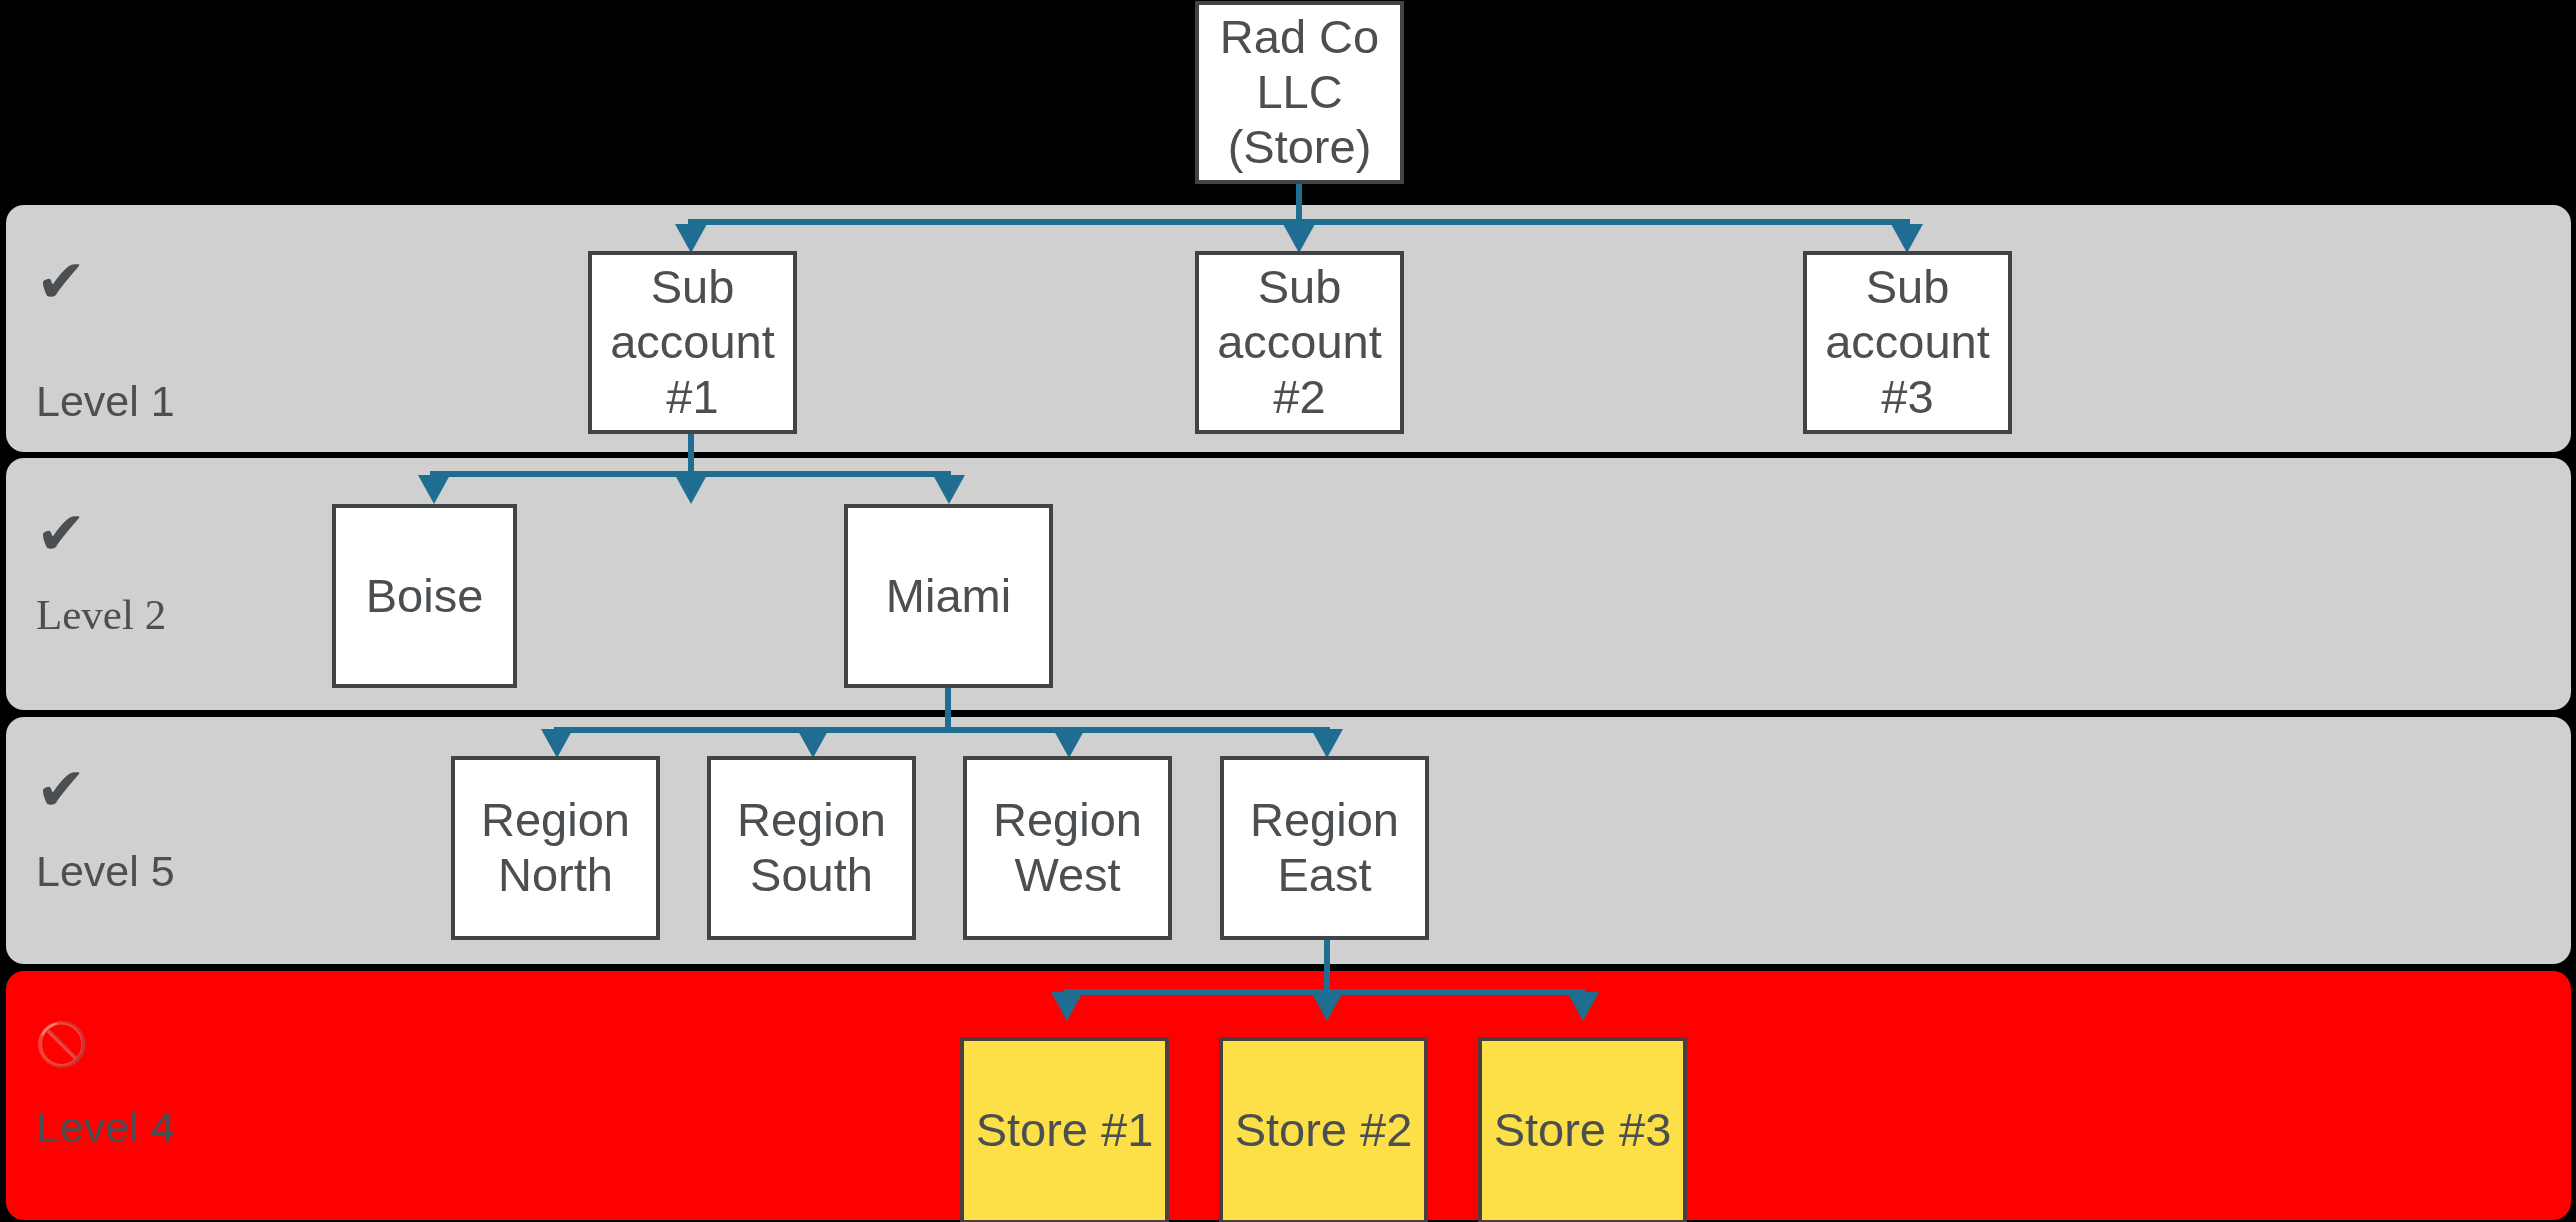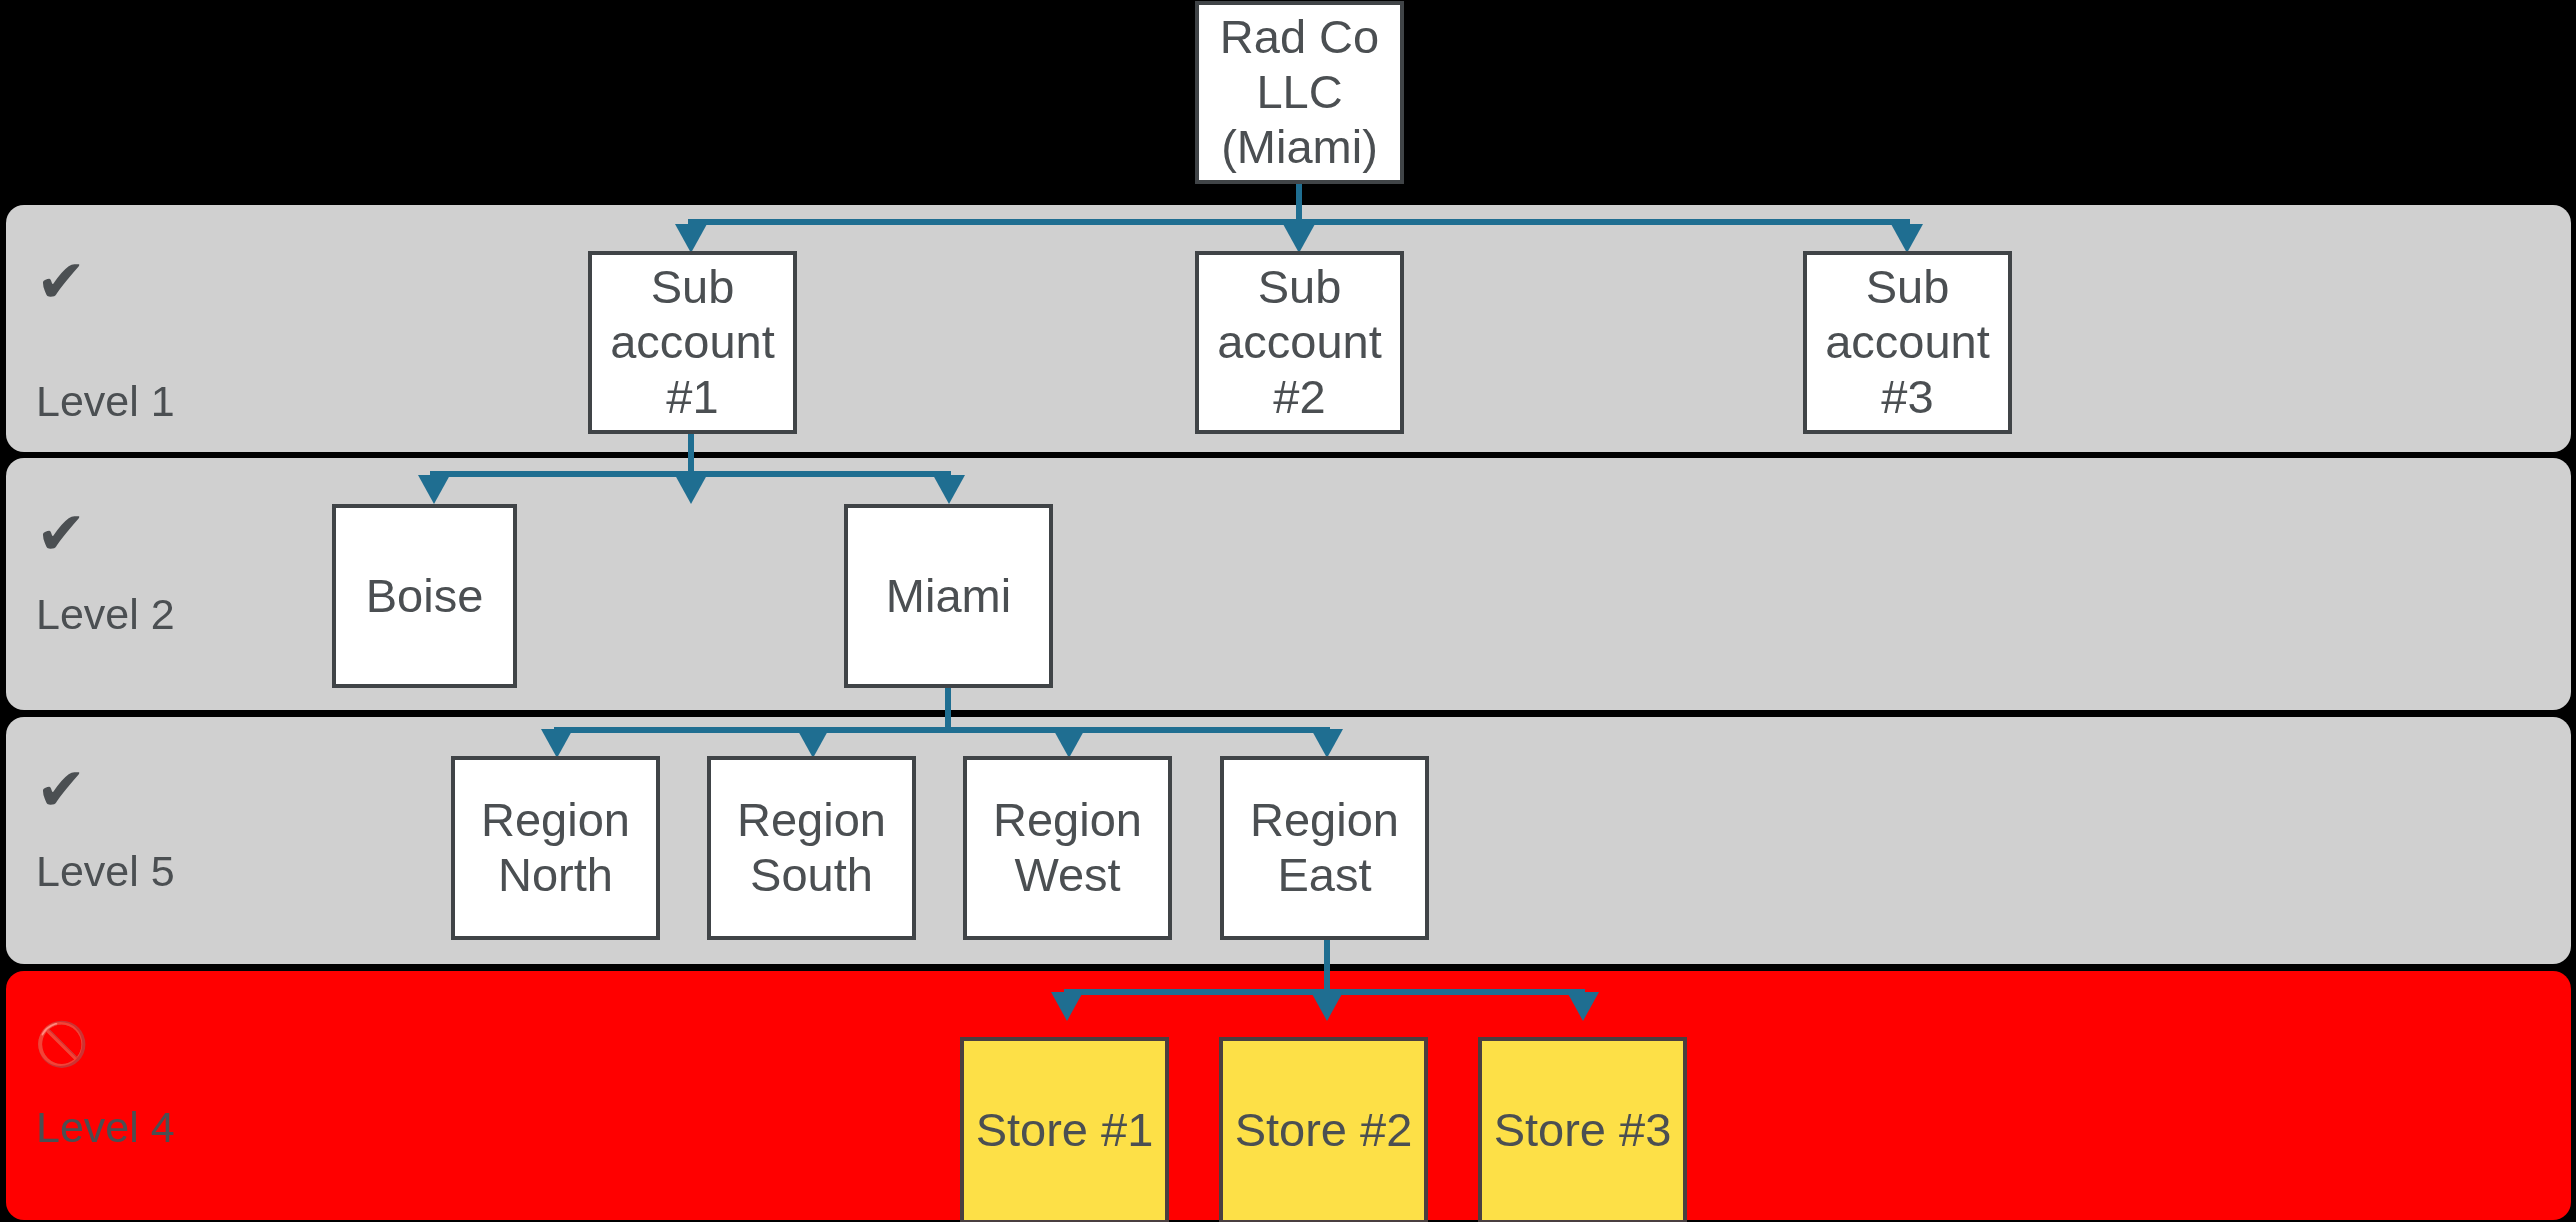--- a/index.html
+++ b/index.html
@@ -42,21 +42,21 @@
 
   <div class="band gray" style="left:5.6px;top:205px;width:2565px;height:247px;"></div>
   <div class="band gray" style="left:5.6px;top:458px;width:2565px;height:252px;"></div>
   <div class="band gray" style="left:5.6px;top:717px;width:2565px;height:247px;"></div>
   <div class="band red" style="left:5.6px;top:971px;width:2565px;height:249px;"></div>
 
   <div class="band-icon" style="left:36px;top:251px;">✔</div>
   <div class="band-label" style="left:36px;top:341px;margin-top:39px;">Level 1</div>
 
   <div class="band-icon" style="left:36px;top:503px;">✔</div>
-  <div class="band-label" style="left:36px;top:593px;">Level 2</div>
+  <div class="band-label" style="left:36px;top:593px;font-family:Liberation Serif, serif;">Level 2</div>
 
   <div class="band-icon" style="left:36px;top:759px;">✔</div>
   <div class="band-label" style="left:36px;top:850px;">Level 5</div>
 
   <div class="band-icon ban" style="left:35px;top:1023px;">🚫</div>
   <div class="band-label" style="left:36px;top:1106px;text-align:right;">Level 4</div>
 
   <div class="wire v" style="left:1296px;top:180px;height:43px;"></div>
   <div class="wire h" style="left:688px;top:219px;width:1219px;"></div>
 
@@ -105,21 +105,21 @@
   <div class="wire v" style="left:1324px;top:989px;height:21px;"></div>
   <div class="arrow" style="left:1311px;top:992px;"></div>
 
   <div class="wire v" style="left:1579px;top:989px;height:21px;"></div>
   <div class="arrow" style="left:1567px;top:992px;"></div>
 
   <div class="node white" style="left:1195px;top:1.4px;width:209px;height:183px;">
     <div>
       <div>Rad Co</div>
       <div>LLC</div>
-      <div>(Miami)</div>
+      <div>(Store)</div>
     </div>
   </div>
 
   <div class="node white" style="left:588px;top:251px;width:209px;height:183px;">
     <div>
       <div>Sub</div>
       <div>account</div>
       <div>#1</div>
     </div>
   </div>

